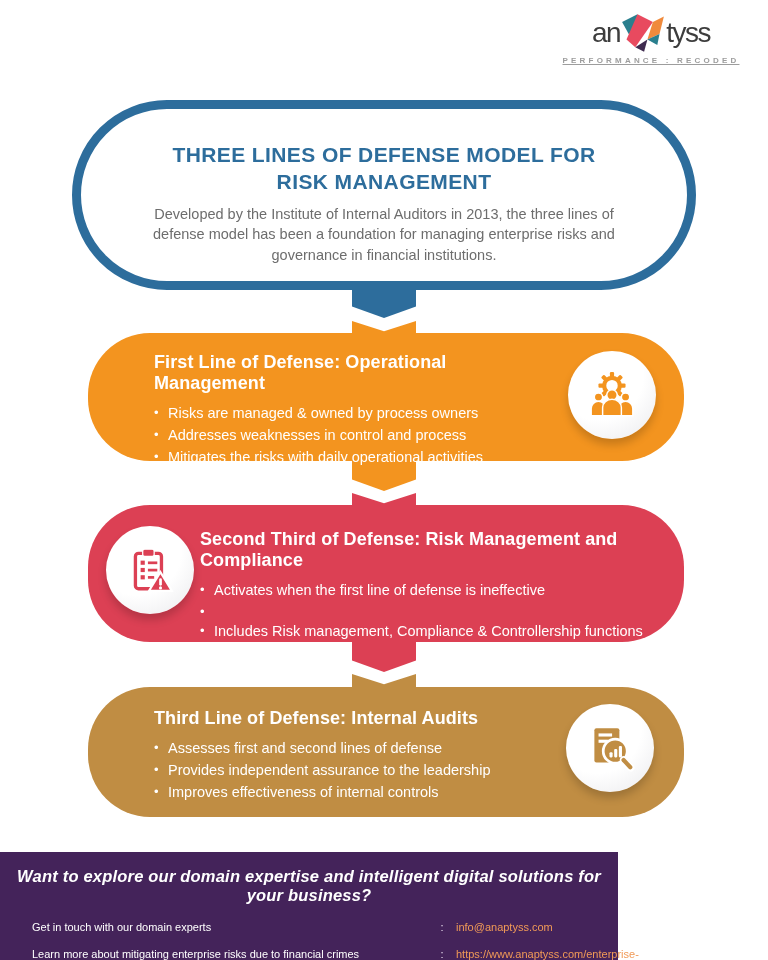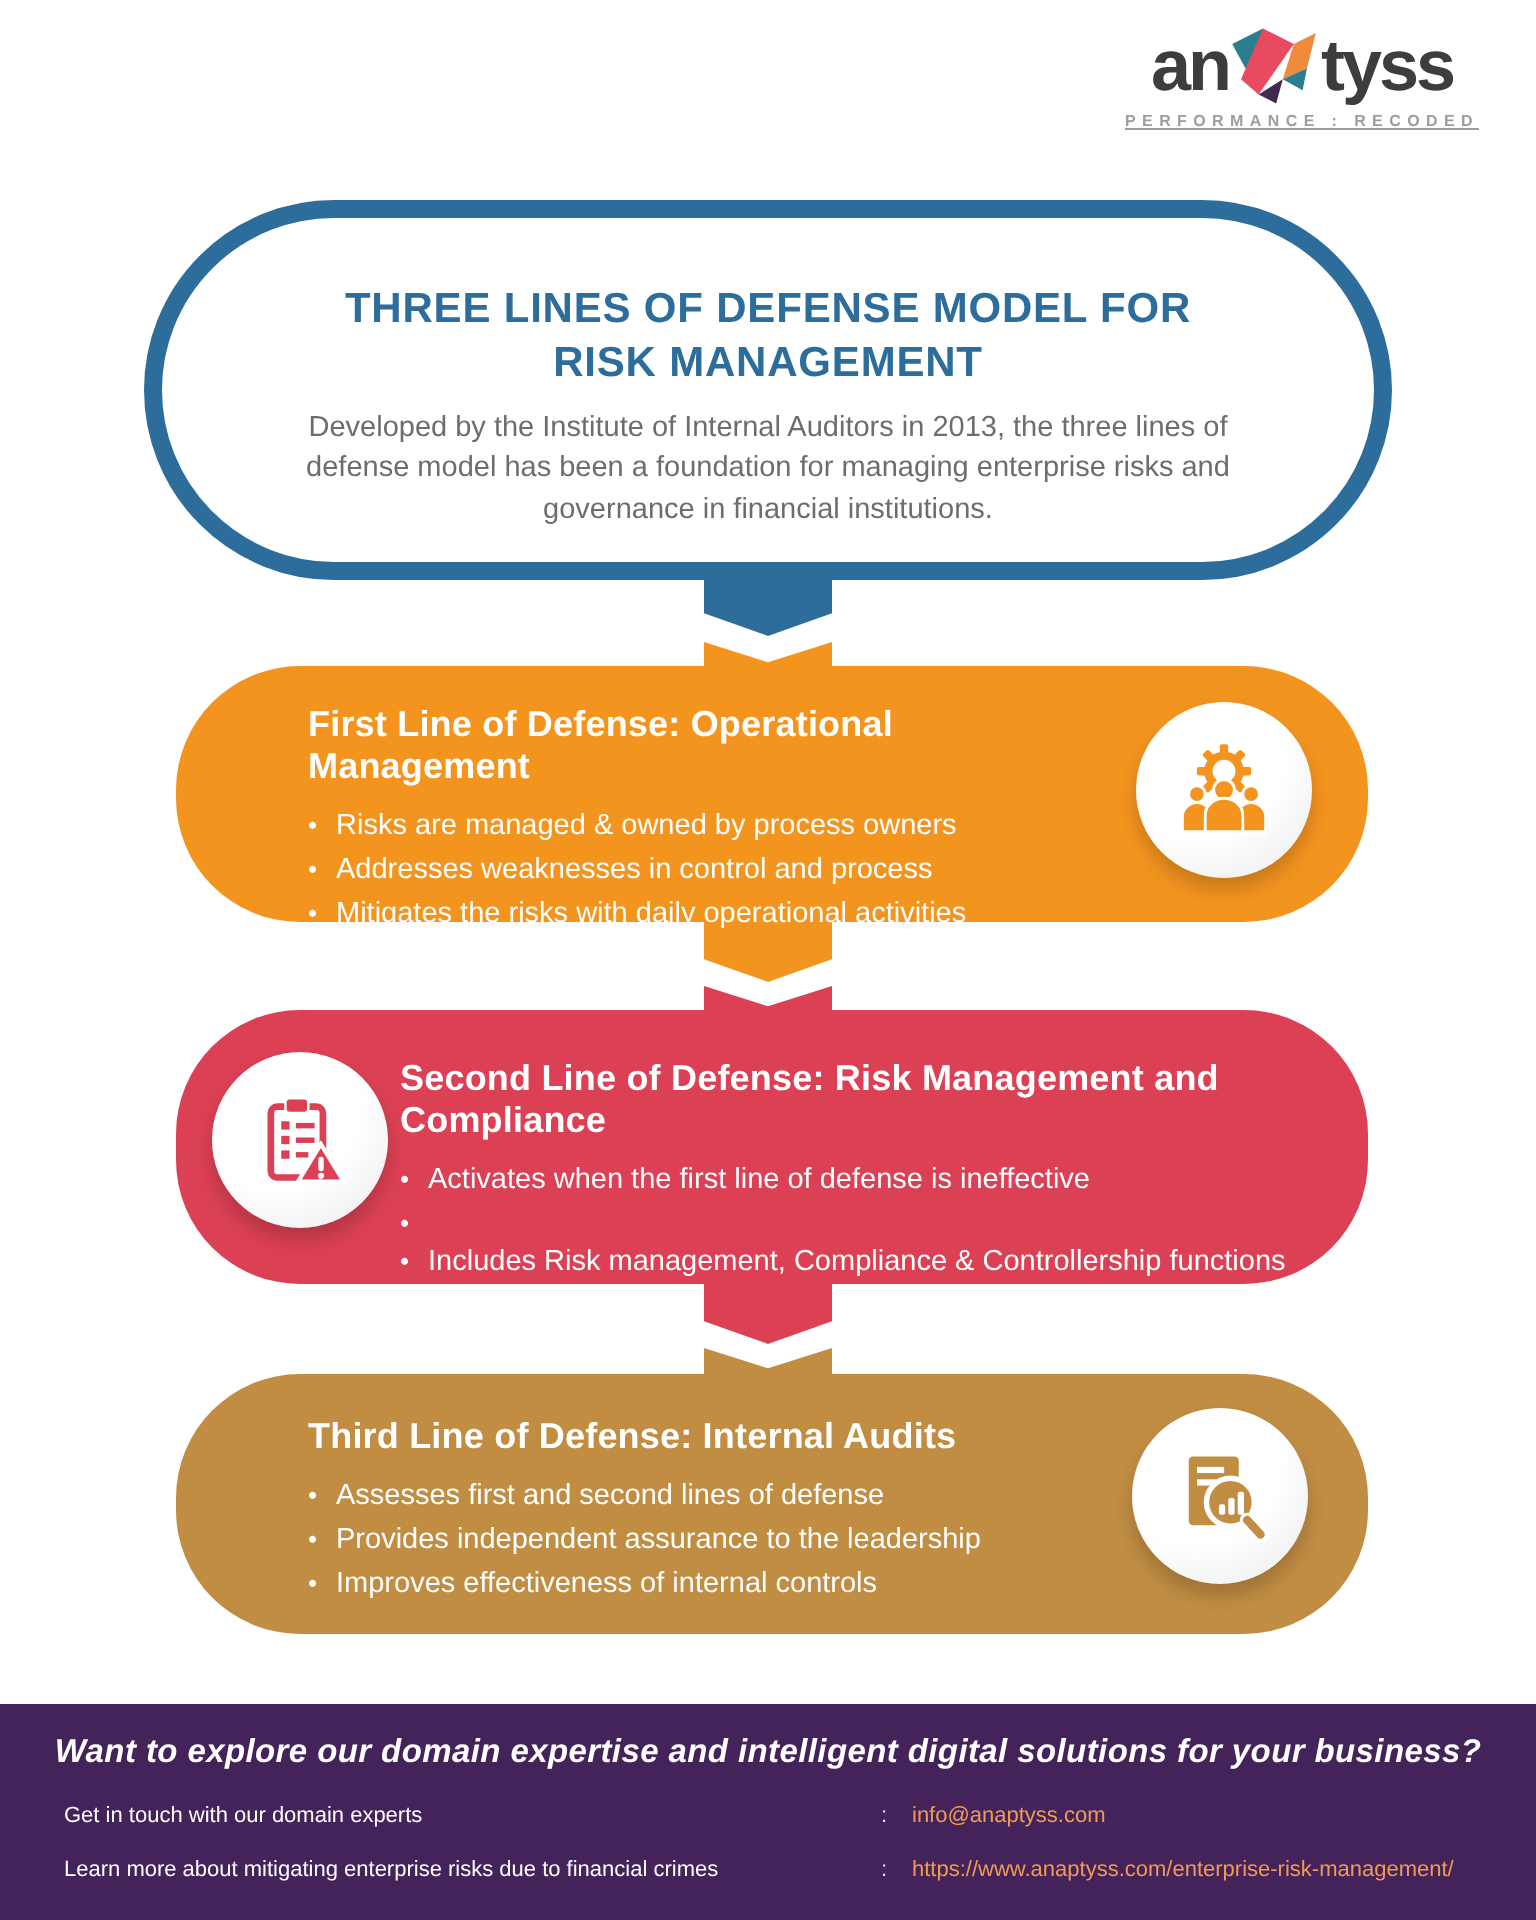--- a/index.html
+++ b/index.html
@@ -5,21 +5,21 @@
   * { margin:0; padding:0; box-sizing:border-box; }
   html,body { background:#ffffff; }
   .canvas {
     position:relative; width:768px; height:960px; overflow:hidden;
     background:#ffffff; font-family:"Liberation Sans", sans-serif;
   }
 
   
   .logo { position:absolute; top:14px; right:22px; width:190px; text-align:center; }
   .logo-row { display:flex; align-items:center; justify-content:center; }
-  .logo-text { font-size:36px; font-weight:bold; color:#3d3d3d; letter-spacing:-1.5px; line-height:1; }
+  .logo-text { font-size:28px; font-weight:normal; color:#3d3d3d; letter-spacing:-1.5px; line-height:1; }
   .logo-mark { width:44px; height:38px; margin:0 1px; }
   .logo-tagline { margin-top:4px; font-size:8px; font-weight:bold; letter-spacing:3.2px; color:#9d9d9d; white-space:nowrap;text-decoration:underline; }
 
   
   .bubble {
     position:absolute; left:72px; top:100px; width:624px; height:190px;
     background:#ffffff; border:9px solid #2d6d9c; border-radius:95px;
     text-align:center; z-index:2;
   }
   .bubble h1 {
@@ -56,21 +56,21 @@
   .icon-circle {
     position:absolute; width:88px; height:88px; border-radius:50%;
     background:radial-gradient(circle at 35% 28%, #ffffff 52%, #e9e9ec 100%);
     box-shadow:0 6px 9px rgba(0,0,0,.18);
     display:flex; align-items:center; justify-content:center;
   }
   .ic-1 { top:18px; right:28px; } .ic-2 { top:21px; left:18px; } .ic-3 { top:17px; right:30px; }
 
   
   .footer {
-    position:absolute; left:0; top:852px; width:768px; height:108px;
+    position:absolute; left:0; top:852px; width:618px; height:108px;
     background:#44235a; color:#ffffff;
   }
   .footer-headline {
     margin-top:15px; text-align:center; font-size:16.5px; font-style:italic;
     font-weight:bold; letter-spacing:.2px;
   }
   .footer-rows { margin-top:9px; }
   .footer-row {
     display:grid; grid-template-columns:396px 28px 1fr; padding-left:32px;
     font-size:11px; line-height:27px;
@@ -150,21 +150,21 @@
           <path d="M15,44 v-8 a9,8 0 0 1 18,0 v8 z" stroke="#fff" stroke-width="1.4"></path>
         </g>
       </svg>
     </div>
   </div>
 
   <div class="conn-down c-orange" style="top:461px"></div>
   <div class="conn-notch c-red" style="top:493px"></div>
 
   <div class="dbox dbox-2">
-    <h2>Second Line of Defense: Risk Management and Compliance</h2>
+    <h2>Second Third of Defense: Risk Management and Compliance</h2>
     <ul class="bullets">
       <li>
           <span class="dot">•</span>
           <span>Activates when the first line of defense is ineffective</span>
         </li>
       <li>
           <span class="dot">•</span>
         </li>
       <li>
           <span class="dot">•</span>

